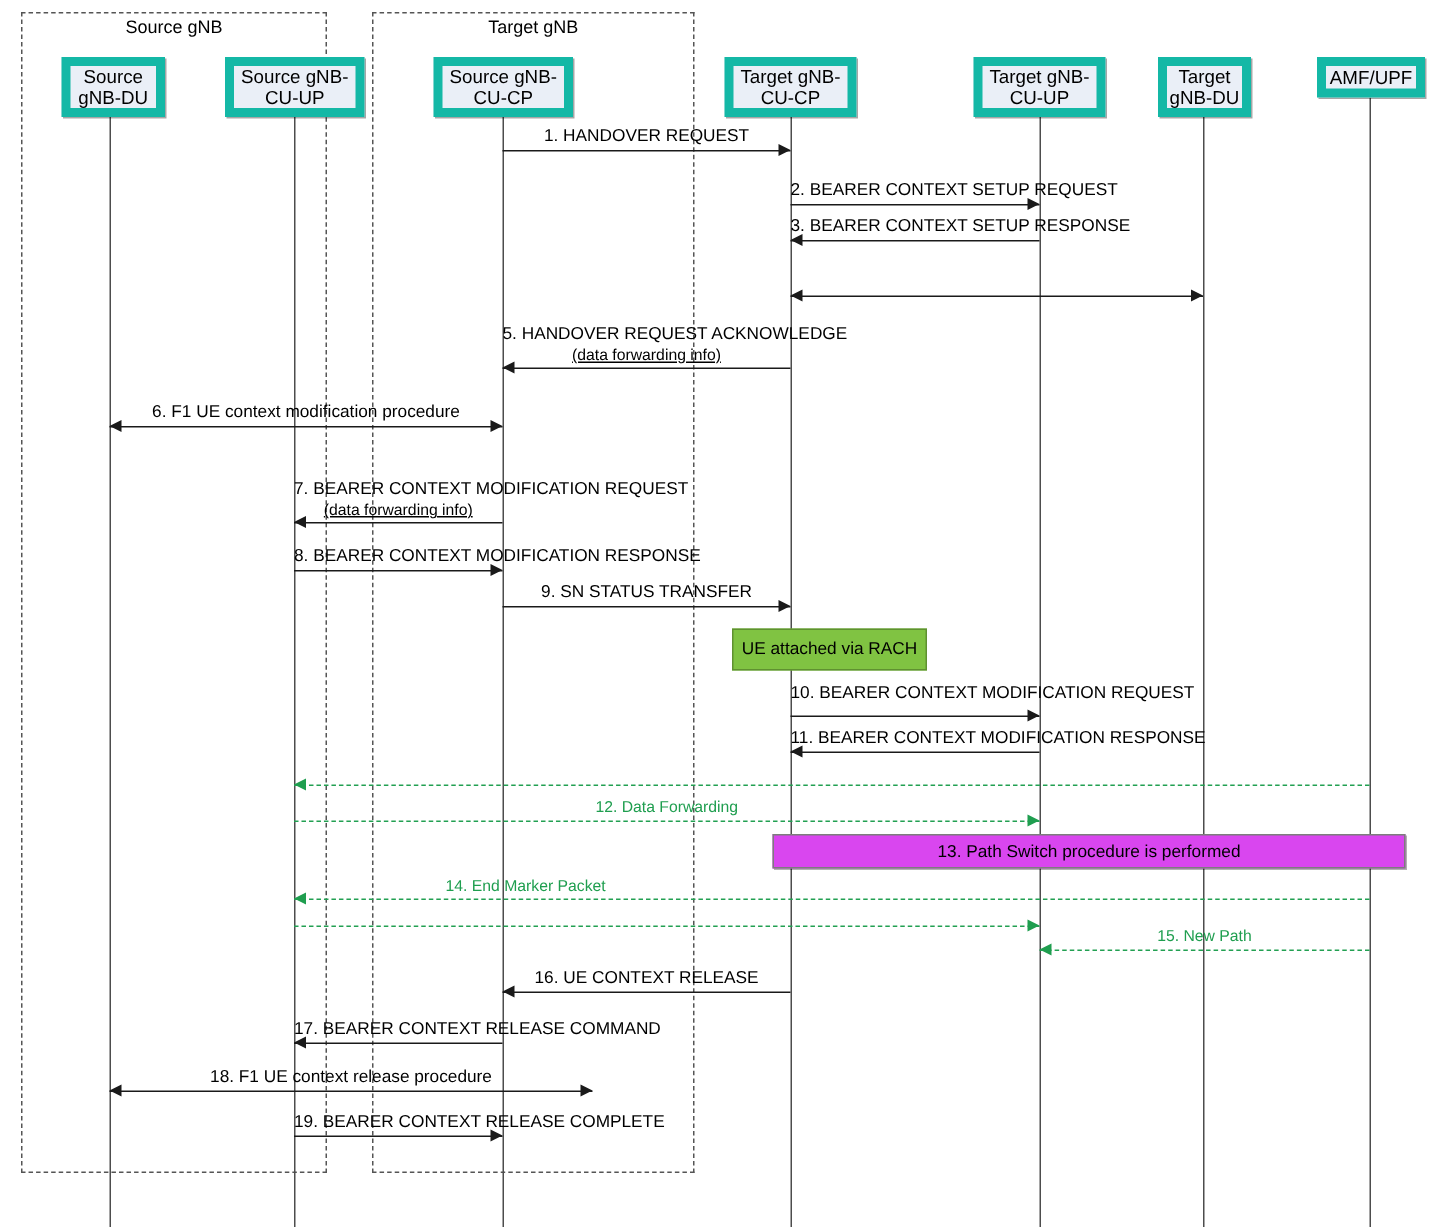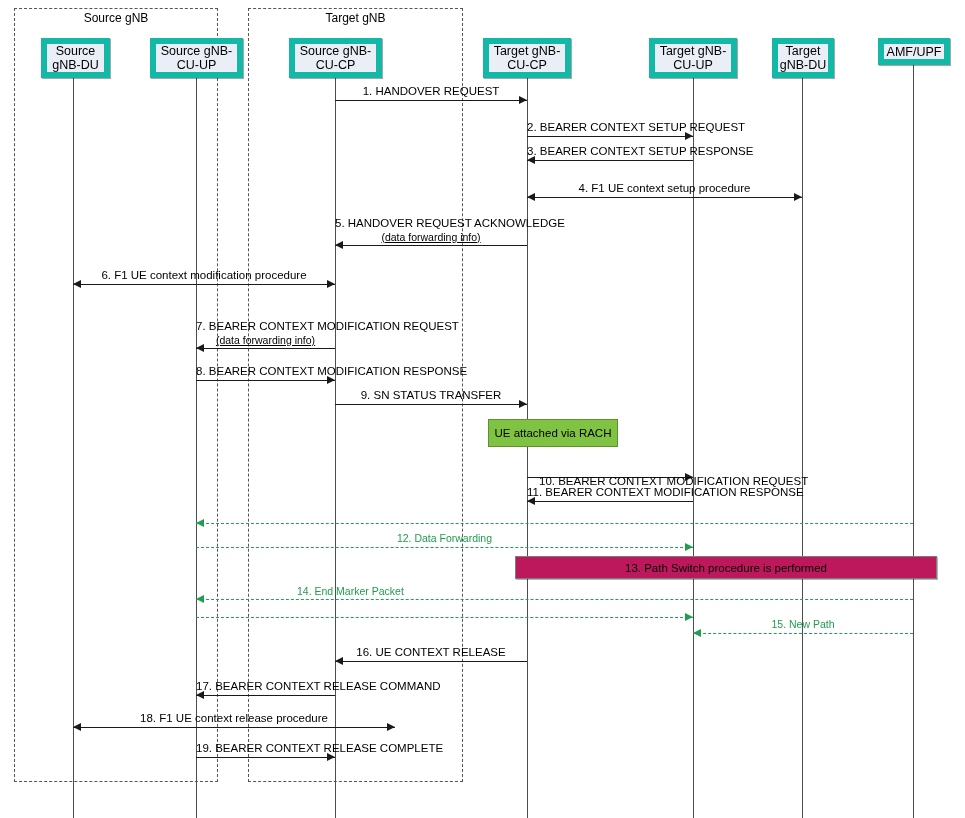--- a/index.html
+++ b/index.html
@@ -17,21 +17,21 @@
   .msg-label.sub{font-size:10.5px;text-decoration:underline;}
   .msg-label.green{color:#1f9e4f;font-size:10.5px;}
   .arrowhead{position:absolute;width:0;height:0;}
   .ah-right{border-top:4px solid transparent;border-bottom:4px solid transparent;border-left:8px solid #1a1a1a;}
   .ah-left{border-top:4px solid transparent;border-bottom:4px solid transparent;border-right:8px solid #1a1a1a;}
   .ah-right.green{border-left-color:#1f9e4f;}
   .ah-left.green{border-right-color:#1f9e4f;}
   .note-green{position:absolute;background:#80c342;border:1px solid #5f9130;
               display:flex;align-items:center;justify-content:center;font-size:11.5px;color:#000;
               box-sizing:border-box;}
-  .note-wide{position:absolute;background:#be185d;border:1px solid #7d7d7d;
+  .note-wide{position:absolute;background:#d946ef;border:1px solid #7d7d7d;
              box-shadow:1px 1px 0 rgba(0,0,0,0.3);display:flex;align-items:center;justify-content:center;
              font-size:11.5px;color:#000;box-sizing:border-box;}
 </style>
 </head>
 <body>
 
 <div id="canvas">
     <div class="group-box" style="left: 14px; top: 8px; width: 204px; height: 774px;"></div>
     <div class="group-label" style="left: 14px; top: 11px; width: 204px;">Source gNB</div>
     <div class="group-box" style="left: 248px; top: 8px; width: 215px; height: 774px;"></div>
@@ -69,42 +69,41 @@
     <div class="msg-label" style="left: 335px; width: 192px; top: 85px;">1. HANDOVER REQUEST</div>
     <div class="msg-line" style="left: 527px; top: 136px; width: 166px;"></div>
     <div class="arrowhead ah-right" style="top: 132px; left: 685px;"></div>
     <div class="msg-label" style="left: 527px; width: 166px; top: 121px;">2. BEARER CONTEXT SETUP REQUEST</div>
     <div class="msg-line" style="left: 527px; top: 160px; width: 166px;"></div>
     <div class="arrowhead ah-left" style="top: 156px; left: 527px;"></div>
     <div class="msg-label" style="left: 527px; width: 166px; top: 145px;">3. BEARER CONTEXT SETUP RESPONSE</div>
     <div class="msg-line" style="left: 527px; top: 197px; width: 275px;"></div>
     <div class="arrowhead ah-right" style="top: 193px; left: 794px;"></div>
     <div class="arrowhead ah-left" style="top: 193px; left: 527px;"></div>
-    <div class="msg-label" style="left: 527px; width: 275px; top: 182px;">4. F1 UE context setup procedure</div>
     <div class="msg-line" style="left: 335px; top: 245px; width: 192px;"></div>
     <div class="arrowhead ah-left" style="top: 241px; left: 335px;"></div>
     <div class="msg-label" style="left: 335px; width: 192px; top: 217px;">5. HANDOVER REQUEST ACKNOWLEDGE</div>
     <div class="msg-label sub" style="left: 335px; width: 192px; top: 231px;">(data forwarding info)</div>
     <div class="msg-line" style="left: 73px; top: 284px; width: 262px;"></div>
     <div class="arrowhead ah-right" style="top: 280px; left: 327px;"></div>
     <div class="arrowhead ah-left" style="top: 280px; left: 73px;"></div>
     <div class="msg-label" style="left: 73px; width: 262px; top: 269px;">6. F1 UE context modification procedure</div>
     <div class="msg-line" style="left: 196px; top: 348px; width: 139px;"></div>
     <div class="arrowhead ah-left" style="top: 344px; left: 196px;"></div>
     <div class="msg-label" style="left: 196px; width: 139px; top: 320px;">7. BEARER CONTEXT MODIFICATION REQUEST</div>
     <div class="msg-label sub" style="left: 196px; width: 139px; top: 334px;">(data forwarding info)</div>
     <div class="msg-line" style="left: 196px; top: 380px; width: 139px;"></div>
     <div class="arrowhead ah-right" style="top: 376px; left: 327px;"></div>
     <div class="msg-label" style="left: 196px; width: 139px; top: 365px;">8. BEARER CONTEXT MODIFICATION RESPONSE</div>
     <div class="msg-line" style="left: 335px; top: 404px; width: 192px;"></div>
     <div class="arrowhead ah-right" style="top: 400px; left: 519px;"></div>
     <div class="msg-label" style="left: 335px; width: 192px; top: 389px;">9. SN STATUS TRANSFER</div>
     <div class="msg-line" style="left: 527px; top: 477px; width: 166px;"></div>
     <div class="arrowhead ah-right" style="top: 473px; left: 685px;"></div>
-    <div class="msg-label" style="left: 527px; width: 166px; top: 475px; padding-left: 12px;">10. BEARER CONTEXT MODIFICATION REQUEST</div>
+    <div class="msg-label" style="left: 527px; width: 166px; top: 456px;">10. BEARER CONTEXT MODIFICATION REQUEST</div>
     <div class="msg-line" style="left: 527px; top: 501px; width: 166px;"></div>
     <div class="arrowhead ah-left" style="top: 497px; left: 527px;"></div>
     <div class="msg-label" style="left: 527px; width: 166px; top: 486px;">11. BEARER CONTEXT MODIFICATION RESPONSE</div>
     <div class="msg-line green" style="left: 196px; top: 523px; width: 717px;"></div>
     <div class="arrowhead ah-left green" style="top: 519px; left: 196px;"></div>
     <div class="msg-line green" style="left: 196px; top: 547px; width: 497px;"></div>
     <div class="arrowhead ah-right green" style="top: 543px; left: 685px;"></div>
     <div class="msg-label green" style="left: 196px; width: 497px; top: 532px;">12. Data Forwarding</div>
     <div class="msg-line green" style="left: 196px; top: 599px; width: 717px;"></div>
     <div class="arrowhead ah-left green" style="top: 595px; left: 196px;"></div>

